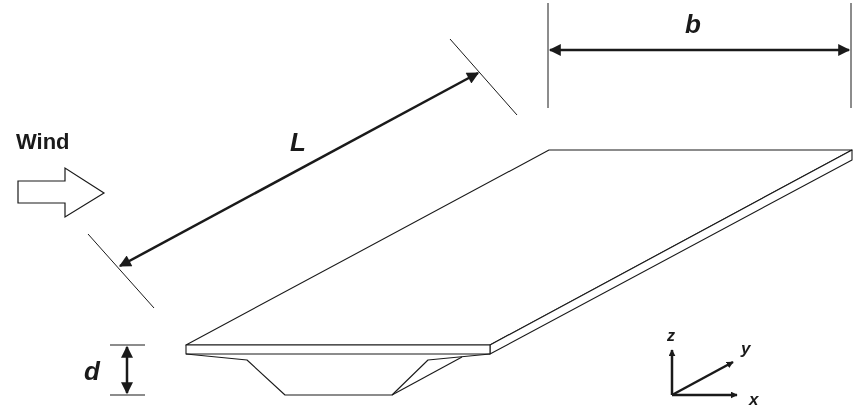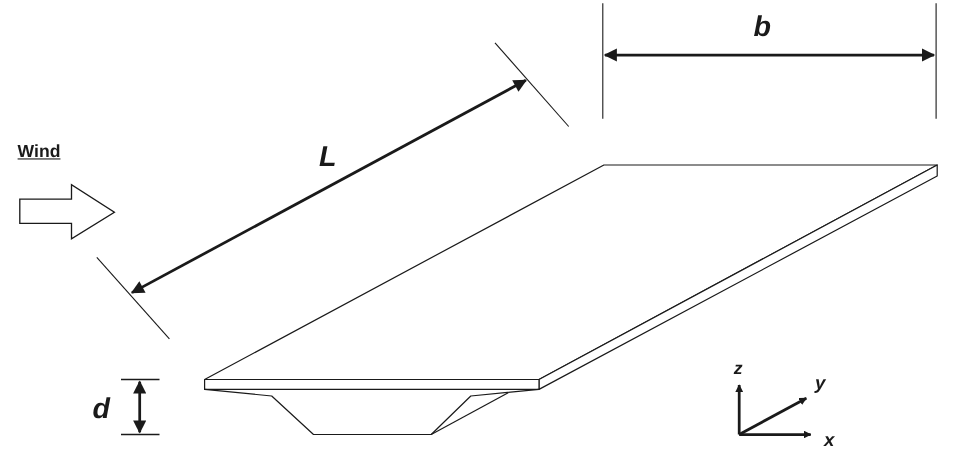--- a/index.html
+++ b/index.html
@@ -55,19 +55,19 @@
     <line x1="392" y1="395" x2="462" y2="357"></line>
   </g>
 
   <g stroke="#1a1a1a" stroke-width="2.5">
     <line x1="672" y1="395" x2="672" y2="350" marker-end="url(#arr)"></line>
     <line x1="672" y1="395" x2="737" y2="395" marker-end="url(#arr)"></line>
     <line x1="672" y1="395" x2="733" y2="362" marker-end="url(#arr)"></line>
   </g>
 </svg>
 
-<div class="label" style="left:16px; top:131px; font-size:16px;text-decoration:underline;">Wind</div>
+<div class="label" style="left:16px; top:131px; font-size:22px;">Wind</div>
 <div class="label italic" style="left:290px; top:129px; font-size:26px;">L</div>
 <div class="label italic" style="left:685px; top:11px; font-size:26px;">b</div>
 <div class="label italic" style="left:84px; top:358px; font-size:26px;">d</div>
 <div class="label italic" style="left:667px; top:328px; font-size:16px;">z</div>
 <div class="label italic" style="left:741px; top:340px; font-size:17px;">y</div>
 <div class="label italic" style="left:749px; top:391px; font-size:17px;">x</div>
 
 </body></html>

